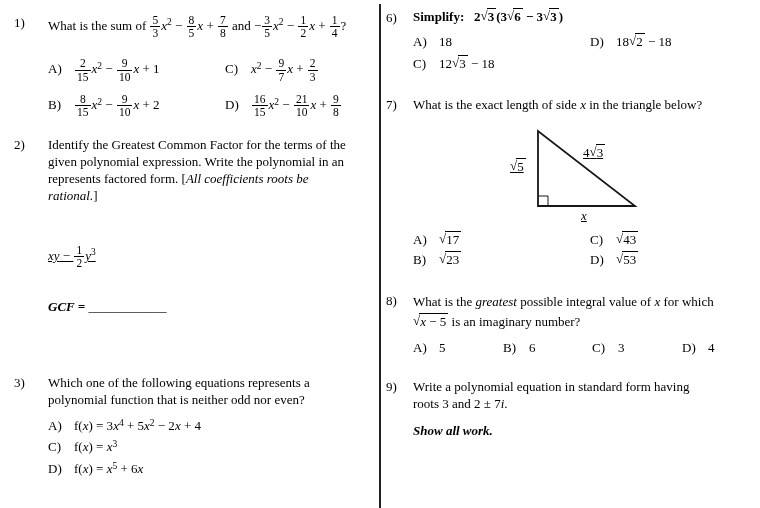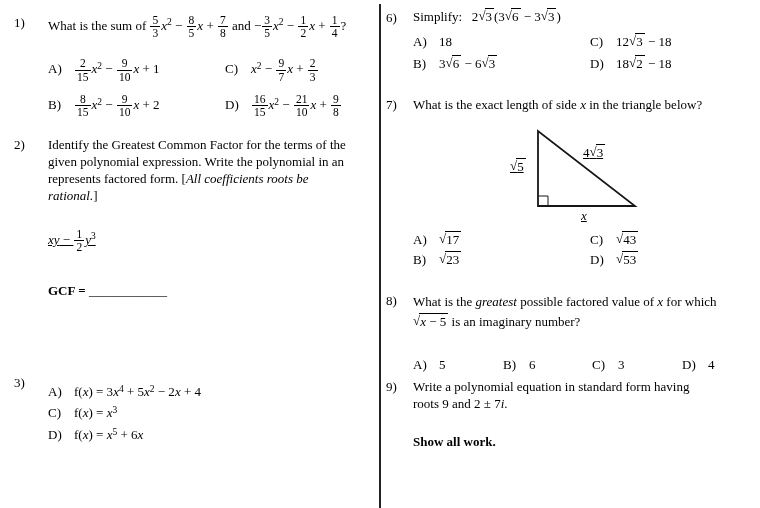--- a/index.html
+++ b/index.html
@@ -23,27 +23,27 @@
   #q6 { top:6px;   left:386px; width:370px; }
   #q7 { top:96px;  left:386px; width:370px; }
   #q8 { top:292px; left:386px; width:370px; }
   #q9 { top:378px; left:386px; width:370px; }
 
   #q1 .qnum { padding-top:8px; }
   #q6 .qnum { padding-top:3px; }
 
   .lh17 { line-height:17px; }
   .lh20 { line-height:20px; }
-  .lh21 { line-height:21px; }
+  .lh21 { line-height:21px;font-weight:bold; }
   .lh22 { line-height:22px; }
   .tall { line-height:33px; }
   .nowrap { white-space:nowrap; }
 
   .it { font-style:italic; }
-  .bi { font-weight:bold; }
+  .bi { font-weight:bold; font-style:italic; }
 
   
   .fr { display:inline-block; vertical-align:middle; text-align:center;
         font-size:11.5px; line-height:12.5px; margin:0 1px; }
   .fr .n { display:block; border-bottom:1px solid #000; padding:0 2px; }
   .fr .d { display:block; padding:0 2px; }
 
   
   .sp { font-size:9.5px; vertical-align:4.5px; }
 
@@ -56,26 +56,26 @@
   .grid2 { display:grid; grid-template-columns:177px 1fr; grid-template-rows:auto auto; grid-auto-flow:column; }
   .grid4 { display:grid; grid-template-columns:90px 89px 90px 1fr; }
   .list .choice { line-height:19.3px; }
   .g1 .choice { line-height:33px; }
   .clab { display:inline-block; width:26px; }
 
   #q1 .choices { margin-top:8px; }
   #q3 .choices { margin-top:5px; }
   #q6 .choices { margin-top:4px; }
   #q7 .choices { margin-top:4px; }
-  #q8 .choices { margin-top:24px; }
+  #q8 .choices { margin-top:7px; }
 
-  #q2 .expr    { margin-top:16px;text-decoration:underline; }
+  #q2 .expr    { margin-top:32px;text-decoration:underline; }
   #q2 .gcfline { margin-top:26px; }
   #q2 .ansline { margin-top:16px; }
-  #q9 .note    { margin-top:21px; }
+  #q9 .note    { margin-top:10px; }
 
   
   .fig { position:relative; height:97px; margin-top:16px; }
   .fig svg { position:absolute; left:123px; top:0; }
   .fig polygon, .fig path { fill:none; stroke:#161616; }
   .fig polygon { stroke-width:1.8; }
   .fig path { stroke-width:1; }
   .flabel { position:absolute; line-height:15px; white-space:nowrap;text-decoration:underline; }
   .flab-left { left:97px;  top:30px; }
   .flab-hyp  { left:170px; top:16px; }
@@ -105,35 +105,35 @@
     <div class="qbody">
       <div class="lh17"><span>Identify the Greatest Common Factor for the terms of the</span><br><span>given polynomial expression. Write the polynomial in an</span><br><span>represents factored form. [</span><span class="it">All coefficients roots be</span><br><span class="it">rational.</span><span>]</span></div>
       <div class="expr tall"><span class="it">xy</span><span> − </span><span class="fr"><span class="n">1</span><span class="d">2</span></span><span class="it">y</span><span class="sp">3</span></div>
       <div class="gcfline lh17"><span class="bi">GCF = </span><span>____________</span></div>
     </div>
   </section>
 
   <section id="q3" class="q lc">
     <span class="qnum">3)</span>
     <div class="qbody">
+      <div class="lh17"><span>Which one of the following equations represents a</span><br><span>polynomial function that is neither odd nor even?</span></div>
       <div class="choices list">
         <div class="choice"><span class="clab">A)</span><span><span>f(</span><span class="it">x</span><span>) = 3</span><span class="it">x</span><span class="sp">4</span><span> + 5</span><span class="it">x</span><span class="sp">2</span><span> − 2</span><span class="it">x</span><span> + 4</span></span></div>
         <div class="choice"><span class="clab">C)</span><span><span>f(</span><span class="it">x</span><span>) = </span><span class="it">x</span><span class="sp">3</span></span></div>
         <div class="choice"><span class="clab">D)</span><span><span>f(</span><span class="it">x</span><span>) = </span><span class="it">x</span><span class="sp">5</span><span> + 6</span><span class="it">x</span></span></div>
       </div>
     </div>
   </section>
 
   <section id="q6" class="q rc">
     <span class="qnum">6)</span>
     <div class="qbody">
       <div class="lh21"><span>Simplify:&nbsp;&nbsp;&nbsp;2</span><span class="sq"><span class="sg">√</span><span class="rd">3</span></span><span>(3</span><span class="sq"><span class="sg">√</span><span class="rd">6</span></span><span> − 3</span><span class="sq"><span class="sg">√</span><span class="rd">3</span></span><span>)</span></div>
       <div class="choices grid2 lh22">
         <div class="choice"><span class="clab">A)</span><span><span>18</span></span></div>
-        <div class="choice"><span class="clab">B)</span><span><span>3</span><span class="sq"><span class="sg">√</span><span class="rd">6</span></span><span> − 6</span><span class="sq"><span class="sg">√</span><span class="rd">3</span></span></span></div>
         <div class="choice"><span class="clab">C)</span><span><span>12</span><span class="sq"><span class="sg">√</span><span class="rd">3</span></span><span> − 18</span></span></div>
         <div class="choice"><span class="clab">D)</span><span><span>18</span><span class="sq"><span class="sg">√</span><span class="rd">2</span></span><span> − 18</span></span></div>
       </div>
     </div>
   </section>
 
   <section id="q7" class="q rc">
     <span class="qnum">7)</span>
     <div class="qbody">
       <div class="lh17"><span>What is the exact length of side </span><span class="it">x</span><span> in the triangle below?</span></div>
@@ -151,30 +151,30 @@
         <div class="choice"><span class="clab">B)</span><span><span class="sq"><span class="sg">√</span><span class="rd">23</span></span></span></div>
         <div class="choice"><span class="clab">C)</span><span><span class="sq"><span class="sg">√</span><span class="rd">43</span></span></span></div>
         <div class="choice"><span class="clab">D)</span><span><span class="sq"><span class="sg">√</span><span class="rd">53</span></span></span></div>
       </div>
     </div>
   </section>
 
   <section id="q8" class="q rc">
     <span class="qnum">8)</span>
     <div class="qbody">
-      <div class="lh20"><span>What is the </span><span class="it">greatest</span><span> possible factored value of </span><span class="it">x</span><span> for which</span><br><span class="sq"><span class="sg">√</span><span class="rd"><span class="it">x</span><span> − 5</span></span></span><span> is an imaginary number?</span></div>
+      <div class="lh20"><span>What is the </span><span class="it">greatest</span><span> possible integral value of </span><span class="it">x</span><span> for which</span><br><span class="sq"><span class="sg">√</span><span class="rd"><span class="it">x</span><span> − 5</span></span></span><span> is an imaginary number?</span></div>
       <div class="choices grid4 lh17">
         <div class="choice"><span class="clab">A)</span><span><span>5</span></span></div>
         <div class="choice"><span class="clab">B)</span><span><span>6</span></span></div>
         <div class="choice"><span class="clab">C)</span><span><span>3</span></span></div>
         <div class="choice"><span class="clab">D)</span><span><span>4</span></span></div>
       </div>
     </div>
   </section>
 
   <section id="q9" class="q rc">
     <span class="qnum">9)</span>
     <div class="qbody">
-      <div class="lh17"><span>Write a polynomial equation in standard form having</span><br><span>roots 9 and 2 ± 7</span><span class="it">i</span><span>.</span></div>
+      <div class="lh17"><span>Write a polynomial equation in standard form having</span><br><span>roots 3 and 2 ± 7</span><span class="it">i</span><span>.</span></div>
       <div class="note lh17"><span class="bi">Show all work.</span></div>
     </div>
   </section>
 </div>
 
 </body></html>

